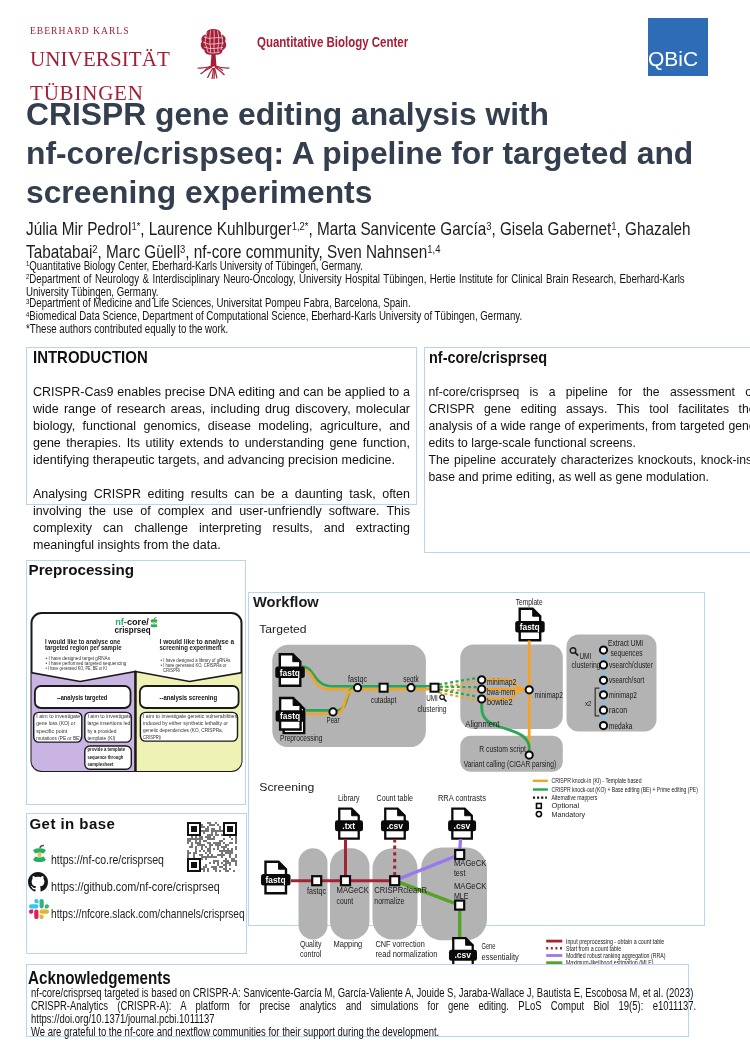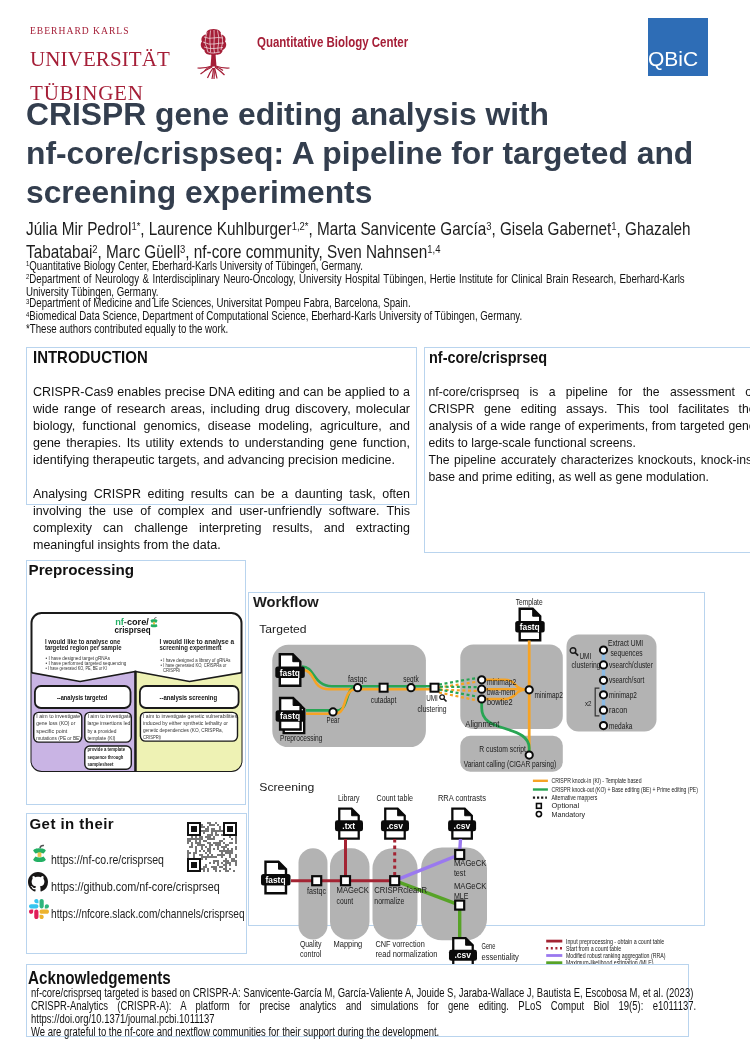--- a/index.html
+++ b/index.html
@@ -366,21 +366,21 @@
 <text x="316.9" y="357.7" lengthAdjust="spacingAndGlyphs" textLength="55.2">Start from a count table</text>
 <text x="316.9" y="364.9" lengthAdjust="spacingAndGlyphs" textLength="99.6">Modified robust ranking aggregation (RRA)</text>
 <text x="316.9" y="372.1" lengthAdjust="spacingAndGlyphs" textLength="87.6">Maximum-likelihood estimation (MLE)</text>
 <text x="304.5" y="379.9" lengthAdjust="spacingAndGlyphs" textLength="19.7">Optional</text>
 </g>
 </svg>
 
 </div>
 
 <div class="bluebox" style="left:26px;top:813px;width:221px;height:141px">
-  <div class="abs" style="left:2.5px;top:1px;font-size:15px;font-weight:bold;color:#111;letter-spacing:0.45px">Get in their</div>
+  <div class="abs" style="left:2.5px;top:1px;font-size:15px;font-weight:bold;color:#111;letter-spacing:0.45px">Get in base</div>
   <svg class="abs" style="left:159.5px;top:7.5px" width="50" height="50" viewBox="0 0 50 50">
       <path fill="#777" d="M0,16h2v2h-2zM0,18h2v2h-2zM0,20h2v2h-2zM0,28h2v2h-2zM0,30h2v2h-2zM0,32h2v2h-2zM0,34h2v2h-2zM2,16h2v2h-2zM2,18h2v2h-2zM2,24h2v2h-2zM2,30h2v2h-2zM4,14h2v2h-2zM4,16h2v2h-2zM4,20h2v2h-2zM4,22h2v2h-2zM4,24h2v2h-2zM6,16h2v2h-2zM6,30h2v2h-2zM6,32h2v2h-2zM6,34h2v2h-2zM8,14h2v2h-2zM8,16h2v2h-2zM8,18h2v2h-2zM8,20h2v2h-2zM8,24h2v2h-2zM8,26h2v2h-2zM8,28h2v2h-2zM8,30h2v2h-2zM10,16h2v2h-2zM10,20h2v2h-2zM10,22h2v2h-2zM12,14h2v2h-2zM12,16h2v2h-2zM12,18h2v2h-2zM12,20h2v2h-2zM12,22h2v2h-2zM12,28h2v2h-2zM12,32h2v2h-2zM14,2h2v2h-2zM14,4h2v2h-2zM14,8h2v2h-2zM14,14h2v2h-2zM14,16h2v2h-2zM14,22h2v2h-2zM14,24h2v2h-2zM14,26h2v2h-2zM14,32h2v2h-2zM14,34h2v2h-2zM14,36h2v2h-2zM14,46h2v2h-2zM16,4h2v2h-2zM16,8h2v2h-2zM16,10h2v2h-2zM16,18h2v2h-2zM16,22h2v2h-2zM16,28h2v2h-2zM16,34h2v2h-2zM16,44h2v2h-2zM16,46h2v2h-2zM16,48h2v2h-2zM18,6h2v2h-2zM18,8h2v2h-2zM18,14h2v2h-2zM18,18h2v2h-2zM18,24h2v2h-2zM18,30h2v2h-2zM18,34h2v2h-2zM18,36h2v2h-2zM18,42h2v2h-2zM18,44h2v2h-2zM20,0h2v2h-2zM20,4h2v2h-2zM20,6h2v2h-2zM20,8h2v2h-2zM20,12h2v2h-2zM20,14h2v2h-2zM20,16h2v2h-2zM20,20h2v2h-2zM20,26h2v2h-2zM20,28h2v2h-2zM20,32h2v2h-2zM20,34h2v2h-2zM20,46h2v2h-2zM20,48h2v2h-2zM22,0h2v2h-2zM22,2h2v2h-2zM22,12h2v2h-2zM22,14h2v2h-2zM22,16h2v2h-2zM22,20h2v2h-2zM22,22h2v2h-2zM22,24h2v2h-2zM22,26h2v2h-2zM22,28h2v2h-2zM22,30h2v2h-2zM22,34h2v2h-2zM22,40h2v2h-2zM24,2h2v2h-2zM24,6h2v2h-2zM24,8h2v2h-2zM24,10h2v2h-2zM24,12h2v2h-2zM24,16h2v2h-2zM24,22h2v2h-2zM24,32h2v2h-2zM24,34h2v2h-2zM24,44h2v2h-2zM26,2h2v2h-2zM26,6h2v2h-2zM26,8h2v2h-2zM26,14h2v2h-2zM26,16h2v2h-2zM26,20h2v2h-2zM26,26h2v2h-2zM26,34h2v2h-2zM26,38h2v2h-2zM26,40h2v2h-2zM26,44h2v2h-2zM26,46h2v2h-2zM28,0h2v2h-2zM28,8h2v2h-2zM28,10h2v2h-2zM28,12h2v2h-2zM28,20h2v2h-2zM28,22h2v2h-2zM28,34h2v2h-2zM28,38h2v2h-2zM28,44h2v2h-2zM28,46h2v2h-2zM28,48h2v2h-2zM30,2h2v2h-2zM30,8h2v2h-2zM30,12h2v2h-2zM30,20h2v2h-2zM30,22h2v2h-2zM30,24h2v2h-2zM30,26h2v2h-2zM30,32h2v2h-2zM30,38h2v2h-2zM30,40h2v2h-2zM30,42h2v2h-2zM32,4h2v2h-2zM32,6h2v2h-2zM32,8h2v2h-2zM32,18h2v2h-2zM32,20h2v2h-2zM32,22h2v2h-2zM32,28h2v2h-2zM32,32h2v2h-2zM32,44h2v2h-2zM32,48h2v2h-2zM34,8h2v2h-2zM34,12h2v2h-2zM34,18h2v2h-2zM34,24h2v2h-2zM34,28h2v2h-2zM34,30h2v2h-2zM34,32h2v2h-2zM34,34h2v2h-2zM34,40h2v2h-2zM34,44h2v2h-2zM36,16h2v2h-2zM36,20h2v2h-2zM36,24h2v2h-2zM36,26h2v2h-2zM36,28h2v2h-2zM36,32h2v2h-2zM36,38h2v2h-2zM36,42h2v2h-2zM36,46h2v2h-2zM38,22h2v2h-2zM38,24h2v2h-2zM38,28h2v2h-2zM38,30h2v2h-2zM38,36h2v2h-2zM38,38h2v2h-2zM38,40h2v2h-2zM38,42h2v2h-2zM38,44h2v2h-2zM38,46h2v2h-2zM38,48h2v2h-2zM40,22h2v2h-2zM40,26h2v2h-2zM40,28h2v2h-2zM40,30h2v2h-2zM40,38h2v2h-2zM40,40h2v2h-2zM40,48h2v2h-2zM42,14h2v2h-2zM42,20h2v2h-2zM42,28h2v2h-2zM42,30h2v2h-2zM42,32h2v2h-2zM42,34h2v2h-2zM42,40h2v2h-2zM42,42h2v2h-2zM42,46h2v2h-2zM44,16h2v2h-2zM44,20h2v2h-2zM44,26h2v2h-2zM44,28h2v2h-2zM44,30h2v2h-2zM44,36h2v2h-2zM44,38h2v2h-2zM46,36h2v2h-2zM46,38h2v2h-2zM46,48h2v2h-2zM48,14h2v2h-2zM48,16h2v2h-2zM48,18h2v2h-2zM48,20h2v2h-2zM48,24h2v2h-2zM48,26h2v2h-2zM48,32h2v2h-2zM48,34h2v2h-2zM48,38h2v2h-2zM48,40h2v2h-2zM48,42h2v2h-2z"></path>
       <rect x="0" y="0" width="14" height="14" fill="#111"></rect>
       <rect x="2" y="2" width="10" height="10" fill="#fff"></rect>
       <rect x="4" y="4" width="6" height="6" fill="#111"></rect>
       <rect x="36" y="0" width="14" height="14" fill="#111"></rect>
       <rect x="38" y="2" width="10" height="10" fill="#fff"></rect>
       <rect x="40" y="4" width="6" height="6" fill="#111"></rect>
       <rect x="0" y="36" width="14" height="14" fill="#111"></rect>
       <rect x="2" y="38" width="10" height="10" fill="#fff"></rect>

